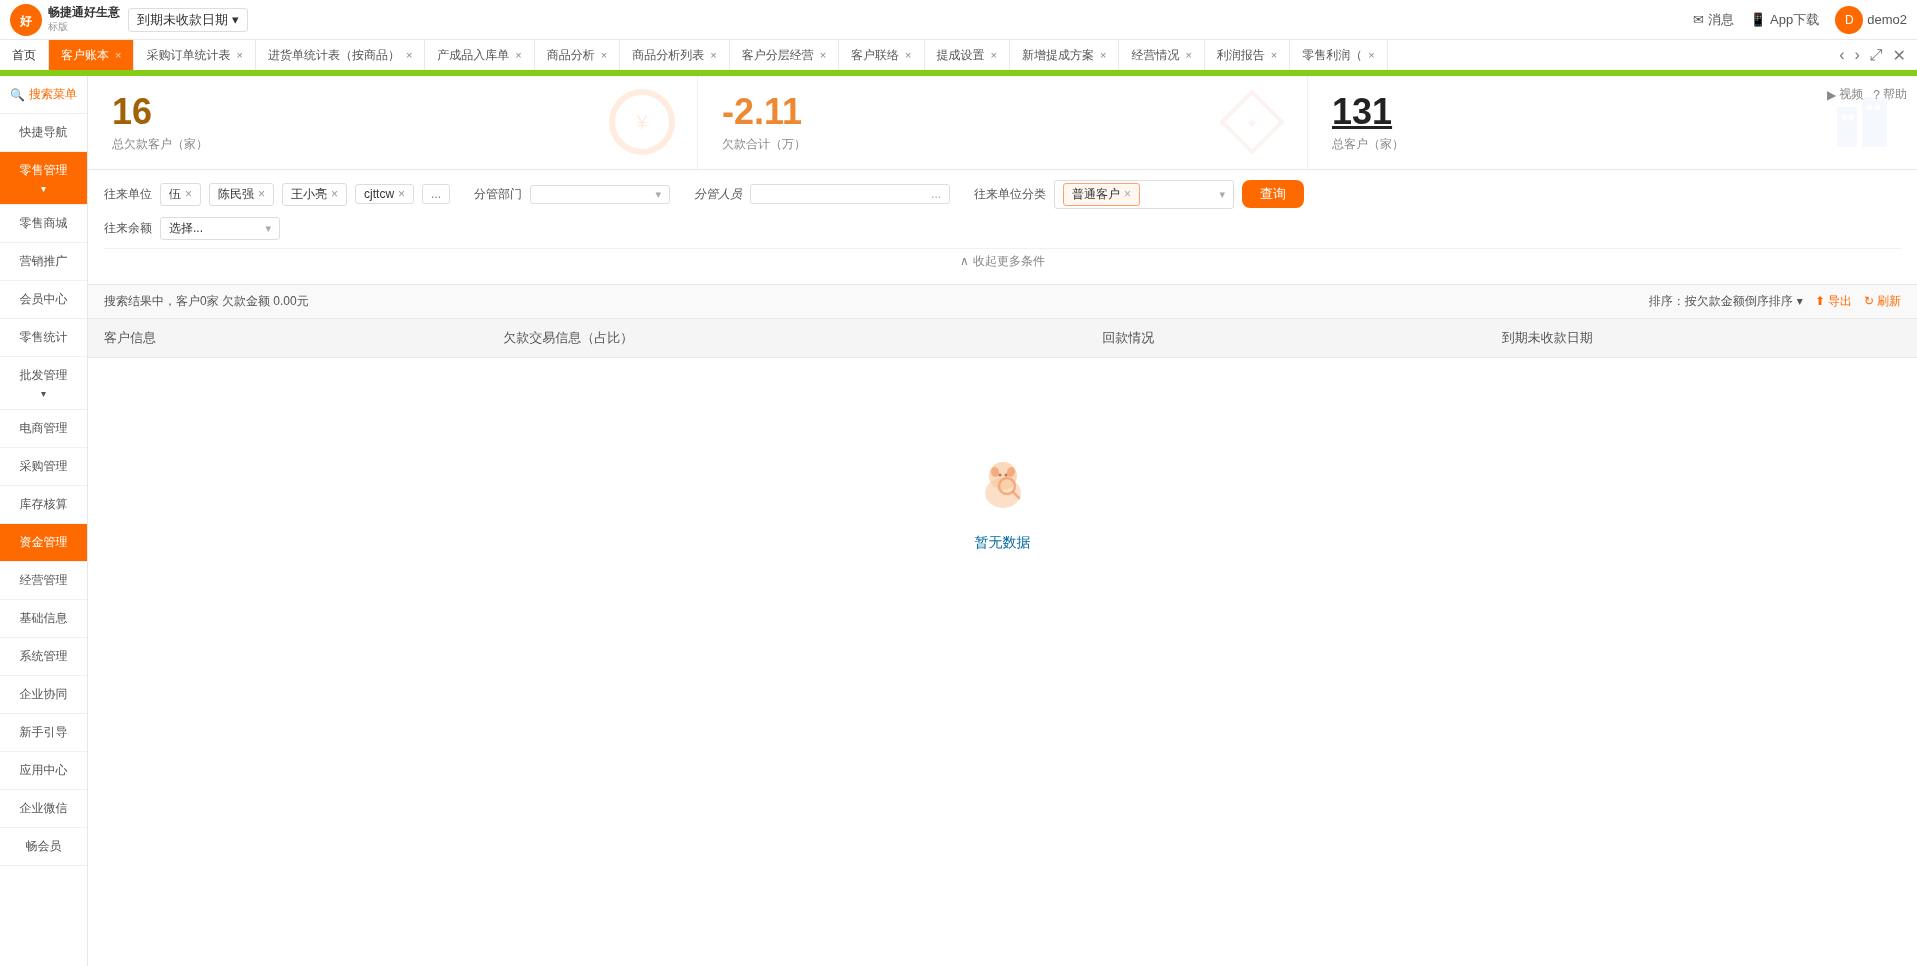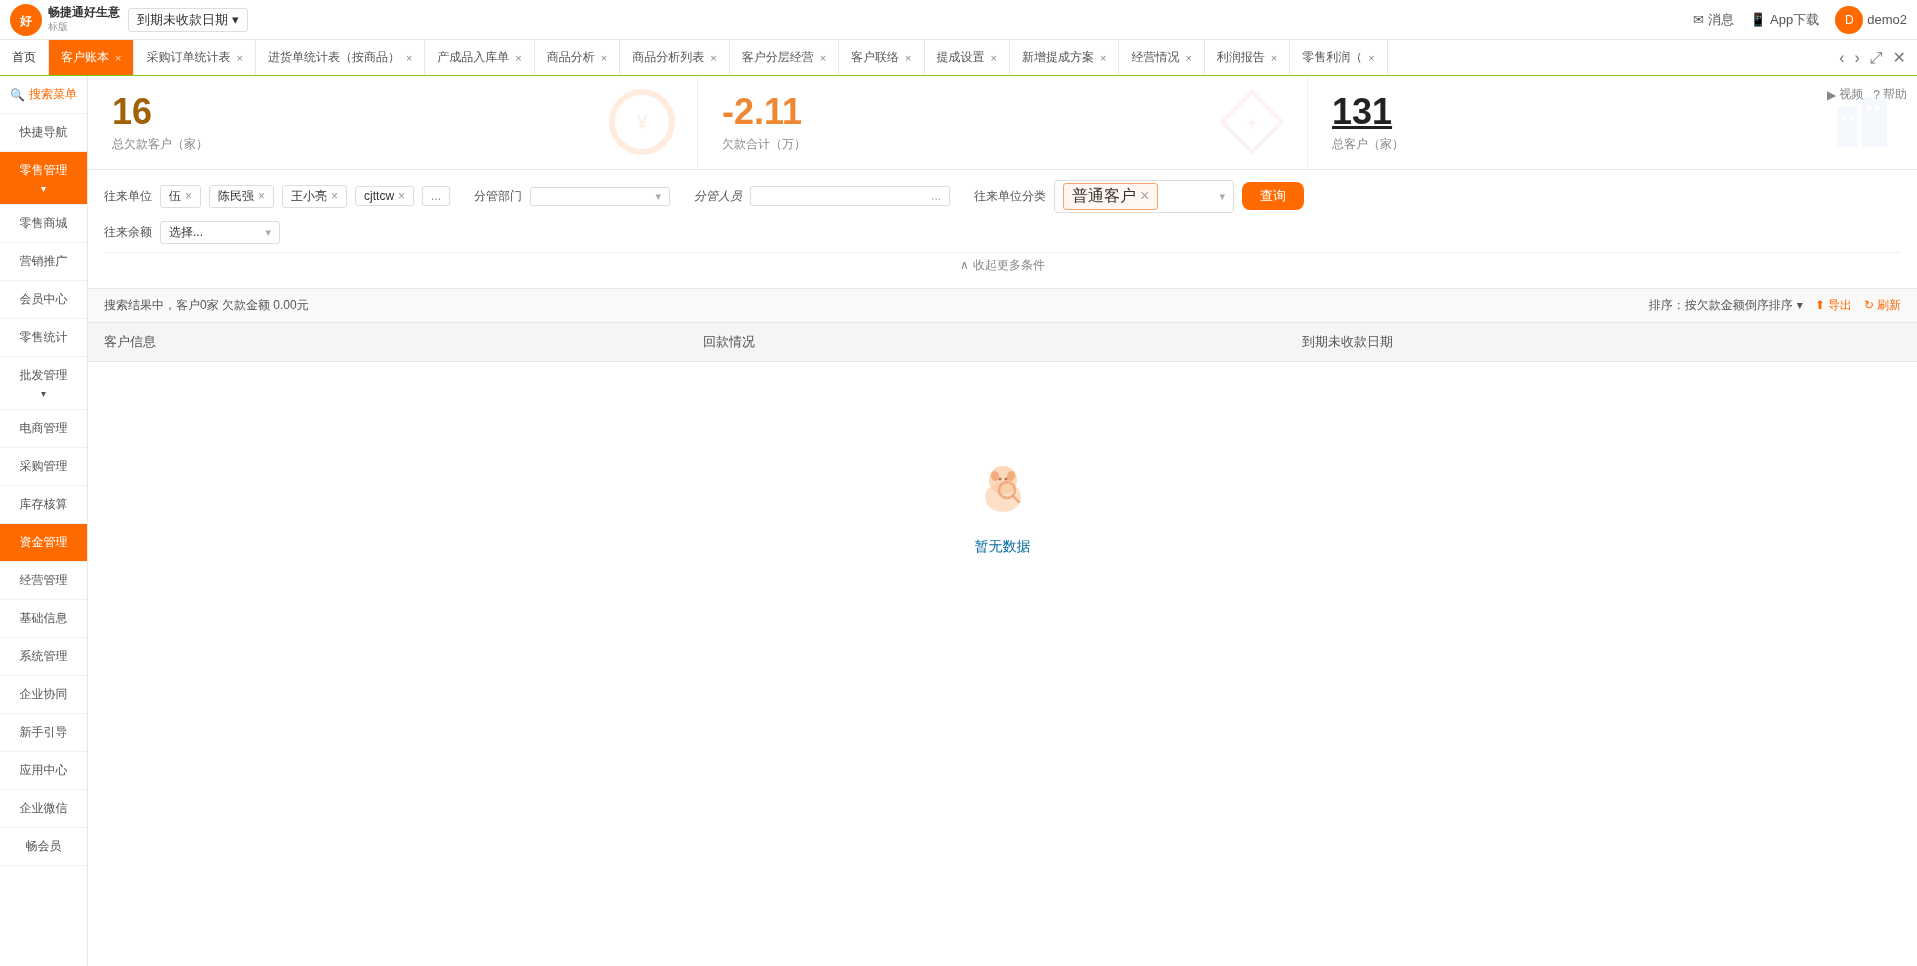--- a/index.html
+++ b/index.html
@@ -16,21 +16,21 @@
     .logo-icon { width: 32px; height: 32px; background: #ff6a00; border-radius: 50%; display: flex; align-items: center; justify-content: center; color: #fff; font-size: 14px; }
     .logo-text { font-size: 12px; color: #333; font-weight: bold; line-height: 1.2; }
     .logo-sub { font-size: 10px; color: #999; }
     .store-selector { display: flex; align-items: center; gap: 4px; font-size: 13px; color: #333; cursor: pointer; border: 1px solid #ddd; border-radius: 3px; padding: 2px 8px; }
     .top-bar-right { display: flex; align-items: center; gap: 16px; font-size: 13px; color: #555; }
     .top-right-item { display: flex; align-items: center; gap: 4px; cursor: pointer; }
     .avatar { width: 28px; height: 28px; border-radius: 50%; background: #ff6a00; color: #fff; display: flex; align-items: center; justify-content: center; font-size: 12px; }
 
     
     .nav-tabs {
-      display: flex; align-items: center; background: #fff; border-bottom: 1px solid #84cc16;
+      display: flex; align-items: center; background: #fff; border-bottom: 6px solid #84cc16;
       flex-shrink: 0; overflow: hidden; height: 36px;
     }
     .nav-tab {
       display: flex; align-items: center; padding: 0 12px; height: 36px; font-size: 12px;
       color: #555; cursor: pointer; border-right: 1px solid #e8e8e8; white-space: nowrap;
       flex-shrink: 0;
     }
     .nav-tab.home { background: #fff; color: #333; font-weight: 500; }
     .nav-tab.active { background: #ff6a00; color: #fff; }
     .nav-tab .close-x { margin-left: 6px; font-size: 11px; opacity: 0.7; }
@@ -92,21 +92,21 @@
     .filter-tag .tag-x { cursor: pointer; color: #999; }
     .filter-tag.more { color: #888; }
     .filter-select {
       display: flex; align-items: center; border: 1px solid #ddd; border-radius: 3px;
       padding: 2px 8px; font-size: 12px; color: #333; min-width: 140px; cursor: pointer;
       background: #fff; justify-content: space-between; gap: 8px;
     }
     .filter-select.wide { min-width: 200px; }
     .filter-select .chev { color: #aaa; font-size: 11px; }
     .filter-dots { color: #aaa; cursor: pointer; }
-    .filter-select-tag { display: flex; align-items: center; background: #fff7f0; border: 1px solid #ffa06a; border-radius: 3px; padding: 2px 8px; font-size: 16px; color: #333; gap: 4px; }
+    .filter-select-tag { display: flex; align-items: center; background: #fff7f0; border: 1px solid #ffa06a; border-radius: 3px; padding: 2px 8px; font-size: 12px; color: #333; gap: 4px; }
     .filter-select-tag .tag-x { cursor: pointer; color: #aaa; }
     .search-btn {
       background: #ff6a00; color: #fff; border: none; border-radius: 8px; padding: 5px 18px;
       font-size: 13px; cursor: pointer;
     }
     .collapse-row { display: flex; align-items: center; justify-content: center; padding: 4px; font-size: 12px; color: #888; cursor: pointer; gap: 4px; border-top: 1px solid #f0f0f0; }
 
     
     .results-bar {
       display: flex; align-items: center; justify-content: space-between; padding: 8px 16px;
@@ -425,20 +425,21 @@
         <div class="results-action">
           <span>↻</span>
           <span>刷新</span>
         </div>
       </div>
     </div>
 
     <div class="data-table">
       <div class="table-header">
         <div class="table-col-1">客户信息</div>
+        <div class="table-col-2">欠款交易信息（占比）</div>
         <div class="table-col-3">回款情况</div>
         <div class="table-col-4">到期未收款日期</div>
       </div>
 
       <div class="empty-state">
         <svg width="80" height="80" viewBox="0 0 80 80">
 
           <ellipse cx="40" cy="55" rx="18" ry="15" fill="#f9c9a0" opacity="0.6"></ellipse>
           <circle cx="40" cy="38" r="14" fill="#f9c9a0" opacity="0.7"></circle>
           <ellipse cx="32" cy="34" rx="4" ry="5" fill="#f0a070" opacity="0.8" transform="rotate(-15 32 34)"></ellipse>

